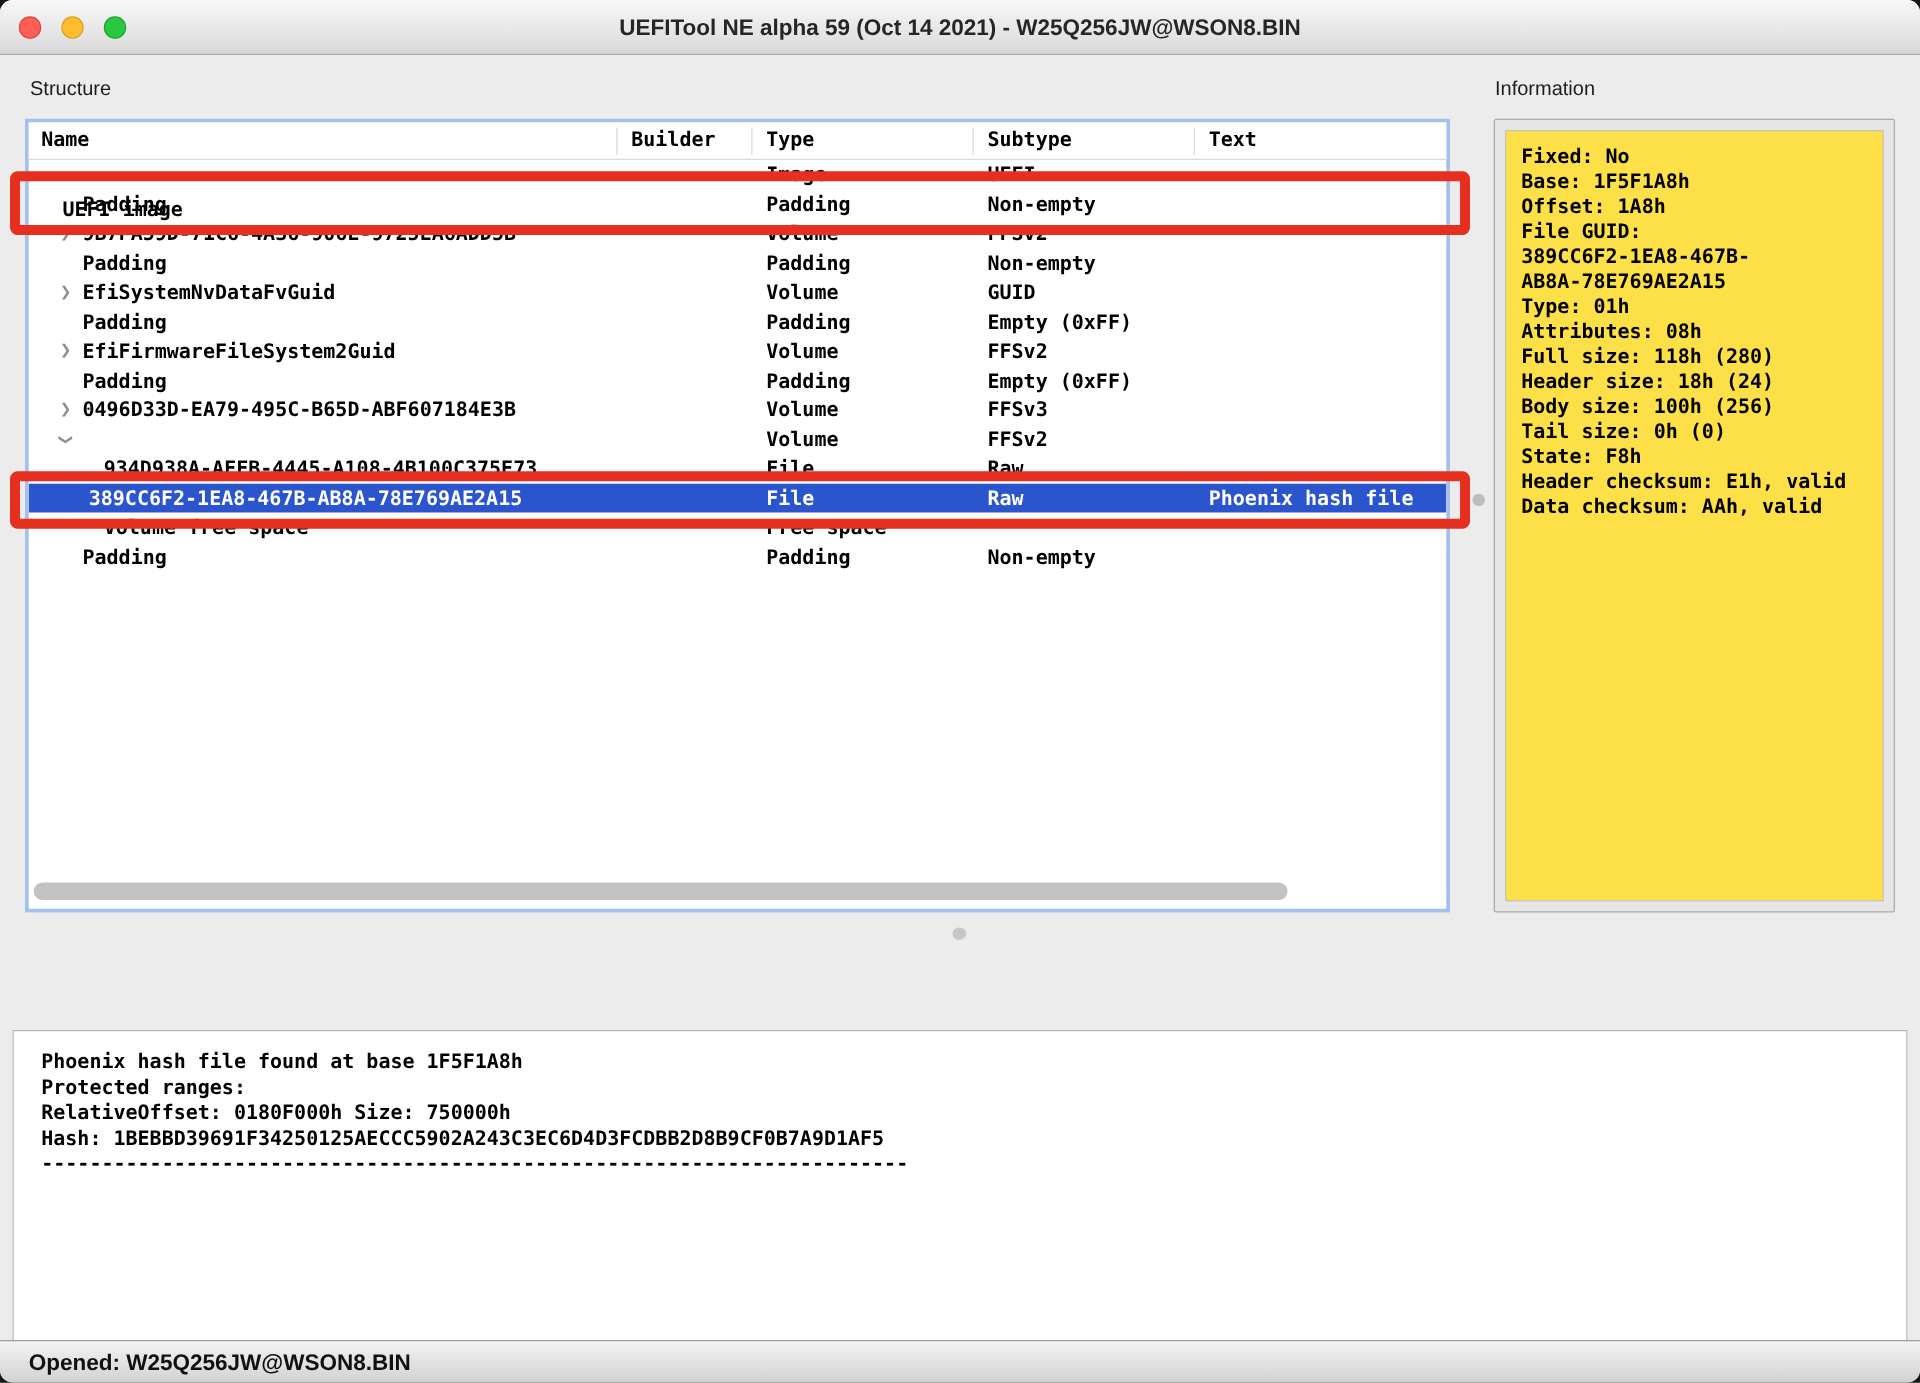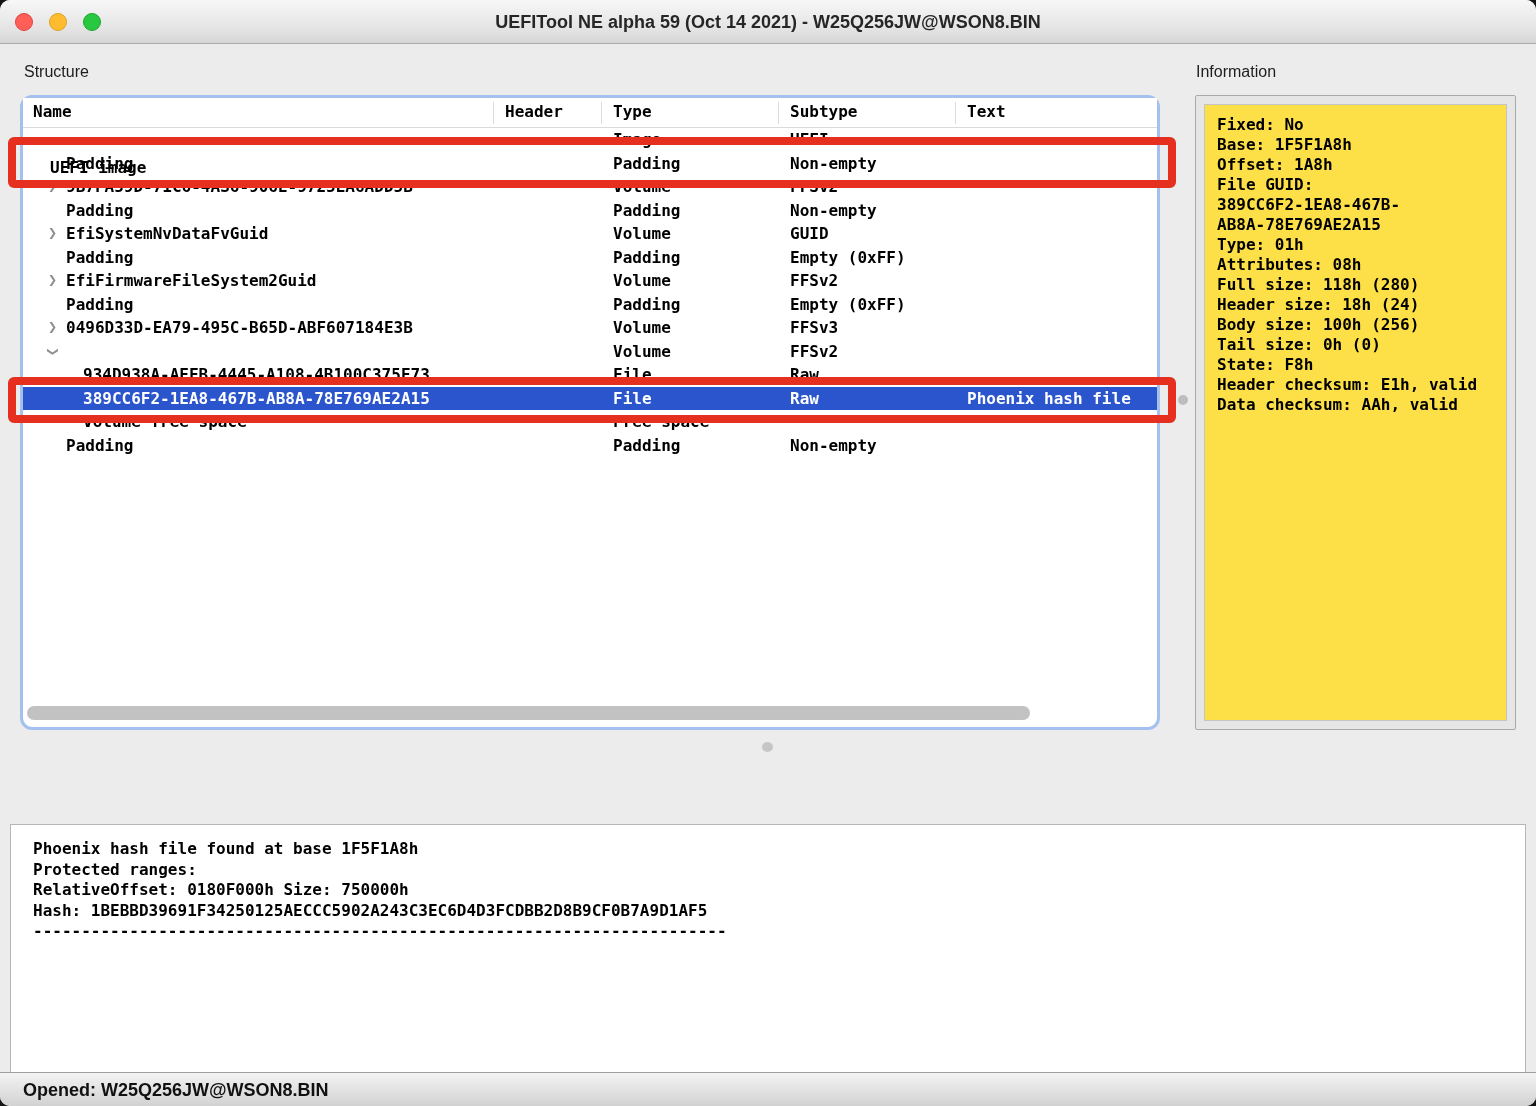--- a/index.html
+++ b/index.html
@@ -22,21 +22,21 @@
     position:absolute; top:0; left:0; right:0; height:44px; line-height:44px;
     text-align:center; font-size:18px; font-weight:bold; color:#262626;
   }
   
   .section-label { position:absolute; font-size:16px; color:#1d1d1d; }
   .lbl-structure { left:24px; top:63px; }
   .lbl-information { left:1196px; top:63px; }
   
   .tree {
     position:absolute; left:20px; top:95px; width:1140px; height:635px;
-    background:#FFFFFF; border:3px solid #A4C0EE; border-radius:12px;
+    background:#FFFFFF; border:3px solid #A4C0EE; border-radius:0;
   }
   .tree-inner { position:absolute; inset:0; font-family:"DejaVu Sans Mono", monospace; font-weight:bold; font-size:16px; color:#000; }
   .tree-header {
     position:absolute; left:0; top:0; right:0; height:30px;
     border-bottom:1px solid #DADADA; background:#FFFFFF;
   }
   .tree-header .hcell { position:absolute; top:4px; font-size:16px; }
   .tree-header .hsep { position:absolute; top:4px; width:1px; height:22px; background:#DCDCDC; }
   .rows { position:absolute; left:0; top:30px; right:0; bottom:0; overflow:hidden; }
   .trow { position:absolute; left:0; right:0; height:23.5px; line-height:23.5px; white-space:nowrap; }
@@ -115,21 +115,21 @@
   </div>
 
   <div class="section-label lbl-structure">Structure</div>
   <div class="section-label lbl-information">Information</div>
 
   <div class="tree">
     <div class="tree-inner">
       <div class="tree-header">
         <span class="hcell" style="left:10px">Name</span>
         <span class="hsep" style="left:470px"></span>
-        <span class="hcell" style="left:482px">Header</span>
+        <span class="hcell" style="left:482px">Builder</span>
         <span class="hsep" style="left:578px"></span>
         <span class="hcell" style="left:590px">Type</span>
         <span class="hsep" style="left:755px"></span>
         <span class="hcell" style="left:767px">Subtype</span>
         <span class="hsep" style="left:932px"></span>
         <span class="hcell" style="left:944px">Text</span>
       </div>
       <div class="rows" id="tree-rows">
           <div class="trow" style="top: 0px;">
             <span class="chev down" style="left: 9px;">❯</span>
@@ -207,21 +207,21 @@
             <span class="tcell" style="left: 944px;"></span>
           </div>
           <div class="trow" style="top: 235px;">
             <span class="tcell" style="left: 60px;">934D938A-AEFB-4445-A108-4B100C375E73</span>
             <span class="tcell" style="left: 482px;"></span>
             <span class="tcell" style="left: 590px;">File</span>
             <span class="tcell" style="left: 767px;">Raw</span>
             <span class="tcell" style="left: 944px;"></span>
           </div>
           <div class="trow selected" style="top: 258.5px;">
-            <span class="tcell" style="left: 60px;">389CC6F2-1EA8-467B-AB8A-78E769AE2A15</span>
+            <span class="tcell" style="left: 48px;">389CC6F2-1EA8-467B-AB8A-78E769AE2A15</span>
             <span class="tcell" style="left: 482px;"></span>
             <span class="tcell" style="left: 590px;">File</span>
             <span class="tcell" style="left: 767px;">Raw</span>
             <span class="tcell" style="left: 944px;">Phoenix hash file</span>
           </div>
           <div class="trow" style="top: 282px;">
             <span class="tcell" style="left: 60px;">Volume free space</span>
             <span class="tcell" style="left: 482px;"></span>
             <span class="tcell" style="left: 590px;">Free space</span>
             <span class="tcell" style="left: 767px;"></span>

